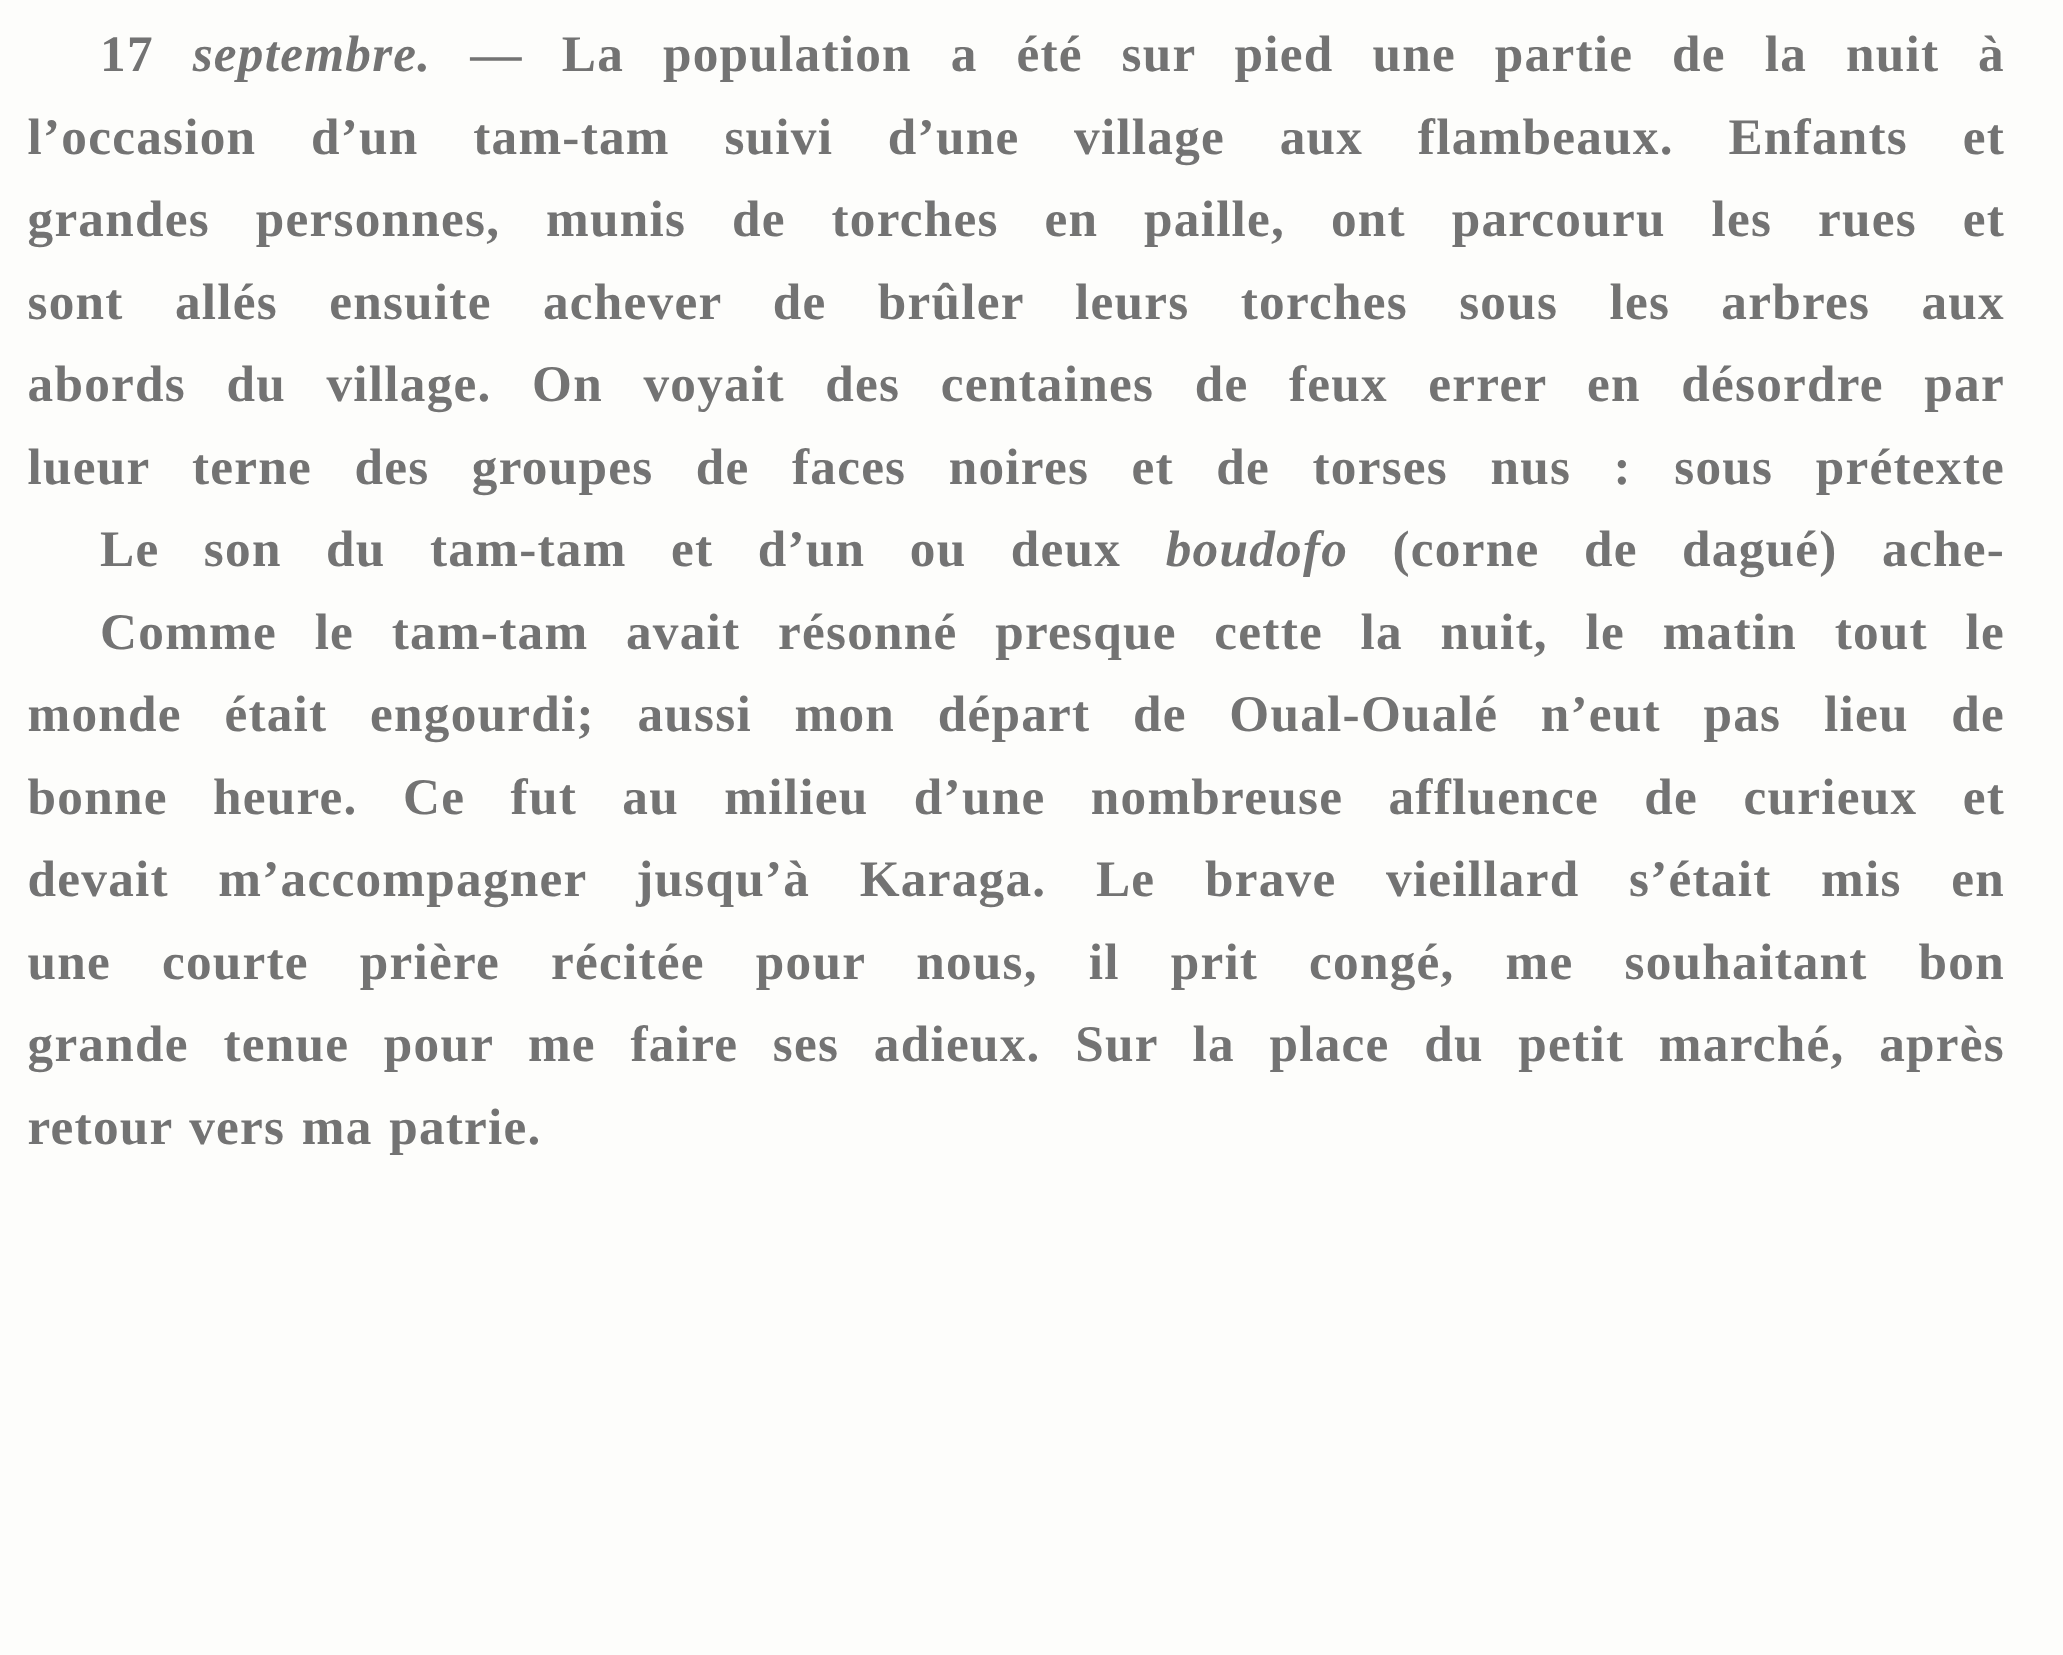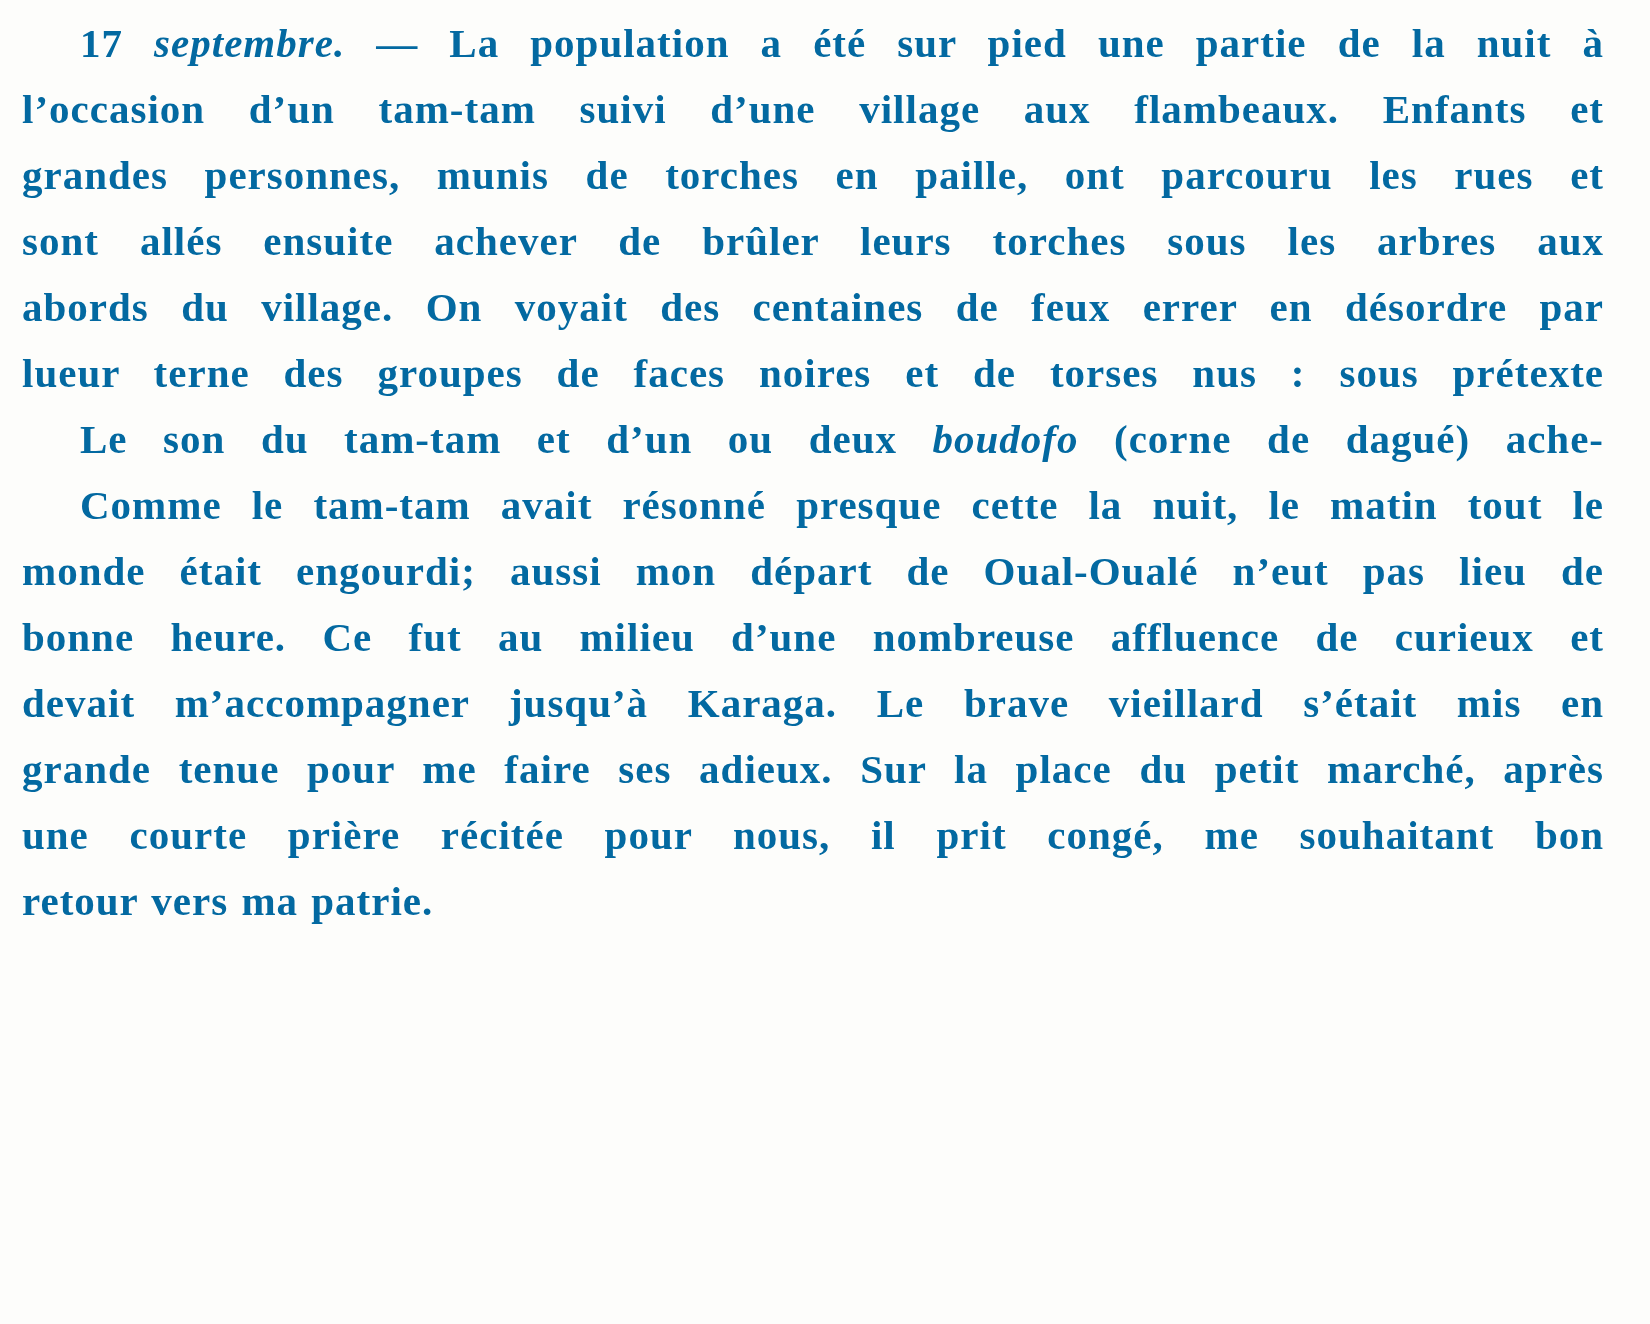--- a/index.html
+++ b/index.html
@@ -7,21 +7,21 @@
     padding: 0;
     background: #ffffff;
   }
   .page {
     position: relative;
     box-sizing: border-box;
     width: 1650px;
     height: 1324px;
     padding: 10px 46px 0 22px;
     background: #fdfdfb;
-    color: #0369a1;
+    color: #737373;
     font-family: "Liberation Serif", "DejaVu Serif", serif;
     font-weight: 700;
     font-size: 41px;
     line-height: 66px;
     letter-spacing: 1px;
     word-spacing: 2px;
     overflow: hidden;
   }
   .paragraph { margin: 0; padding: 0; }
   .line {
@@ -51,18 +51,18 @@
         <div class="line just"><span class="rg">lueur terne des groupes de faces noires et de torses nus : sous prétexte</span></div>
       </div>
       <div class="paragraph">
         <div class="line just indent"><span class="rg">Le son du tam-tam et d’un ou deux </span><span class="it">boudofo</span><span class="rg"> (corne de dagué) ache-</span></div>
       </div>
       <div class="paragraph">
         <div class="line just indent"><span class="rg">Comme le tam-tam avait résonné presque cette la nuit, le matin tout le</span></div>
         <div class="line just"><span class="rg">monde était engourdi; aussi mon départ de Oual-Oualé n’eut pas lieu de</span></div>
         <div class="line just"><span class="rg">bonne heure. Ce fut au milieu d’une nombreuse affluence de curieux et</span></div>
         <div class="line just"><span class="rg">devait m’accompagner jusqu’à Karaga. Le brave vieillard s’était mis en</span></div>
+        <div class="line just"><span class="rg">une courte prière récitée pour nous, il prit congé, me souhaitant bon</span></div>
         <div class="line just"><span class="rg">grande tenue pour me faire ses adieux. Sur la place du petit marché, après</span></div>
-        <div class="line just"><span class="rg">une courte prière récitée pour nous, il prit congé, me souhaitant bon</span></div>
         <div class="line"><span class="rg">retour vers ma patrie.</span></div>
       </div>
     </div>
 </div>
 
 </body></html>

